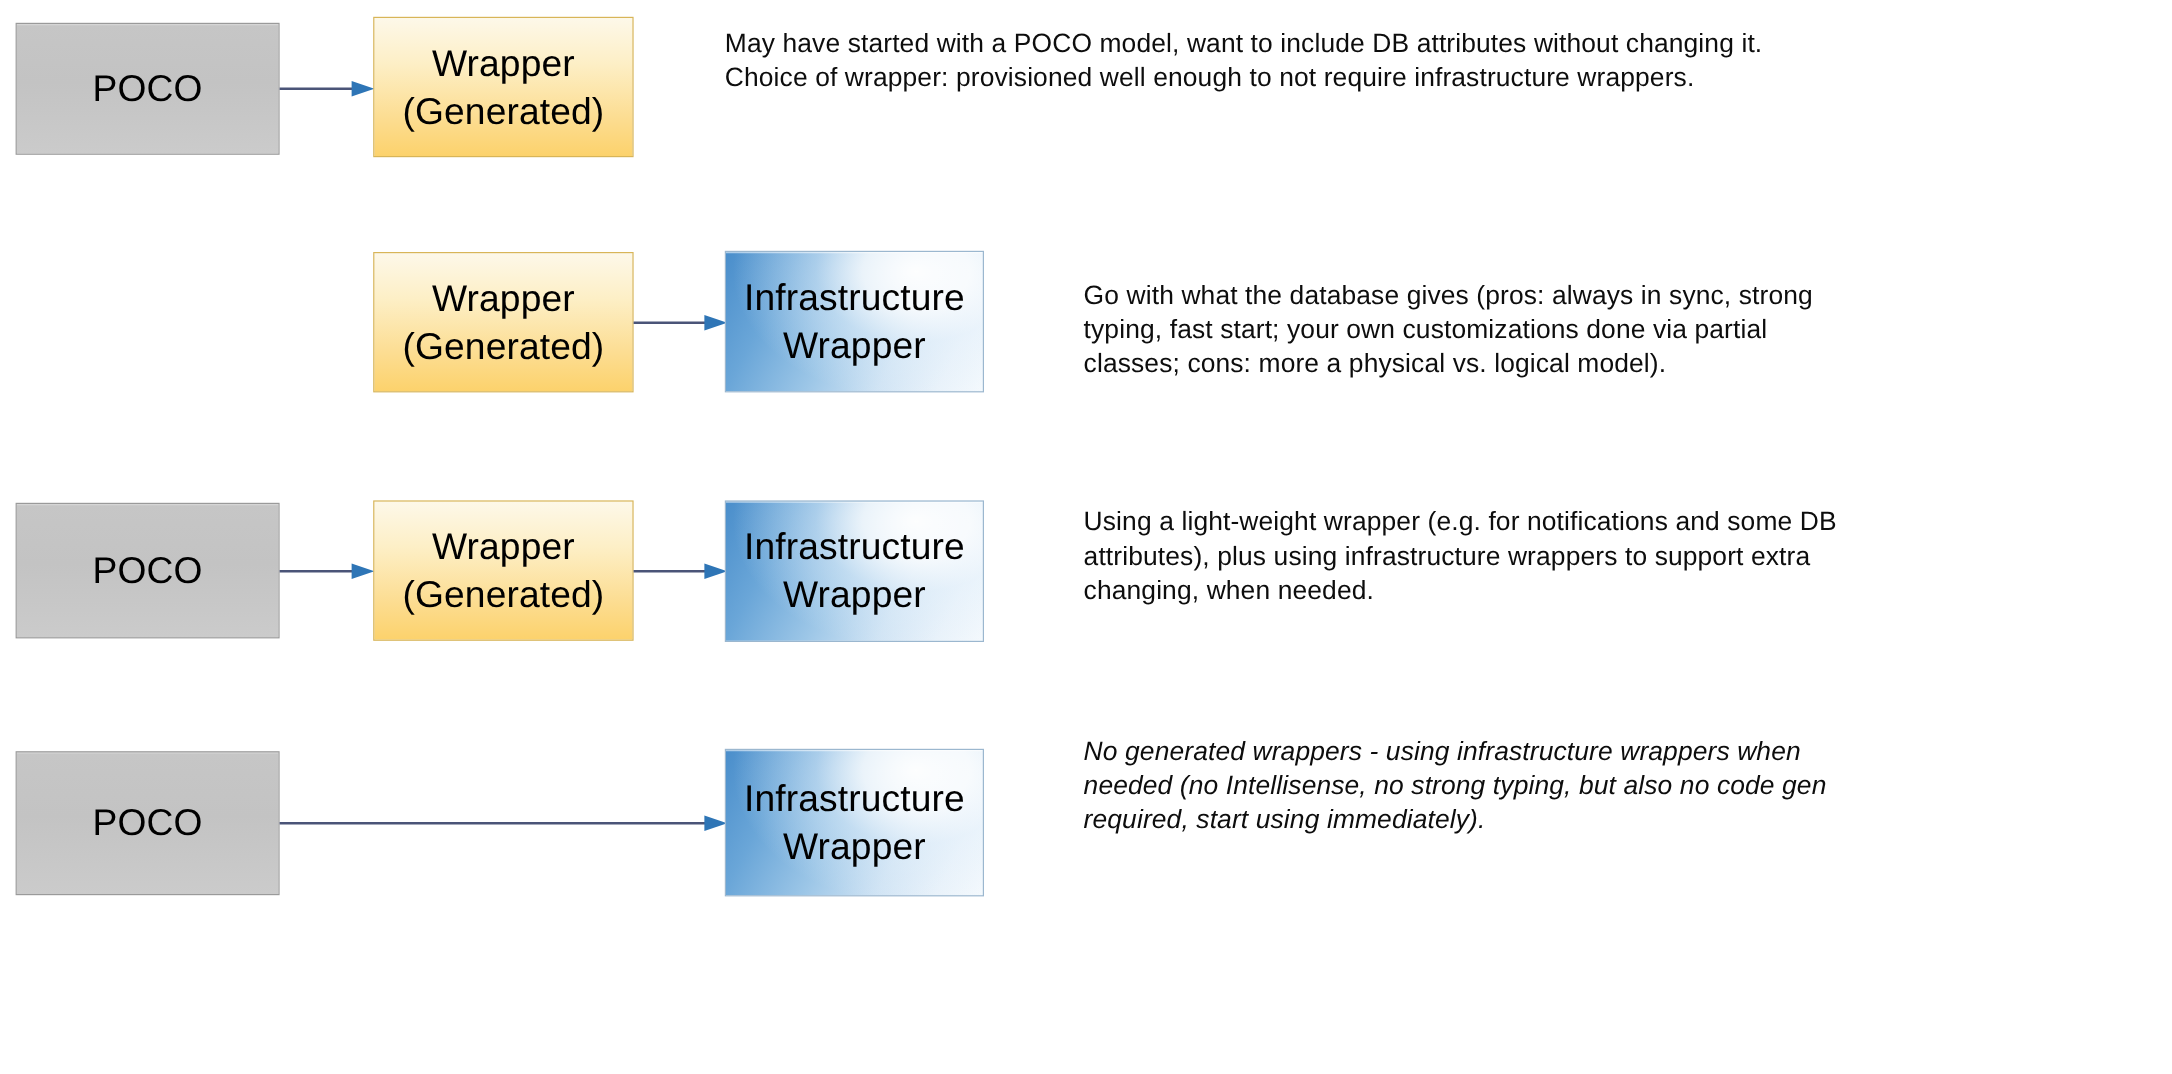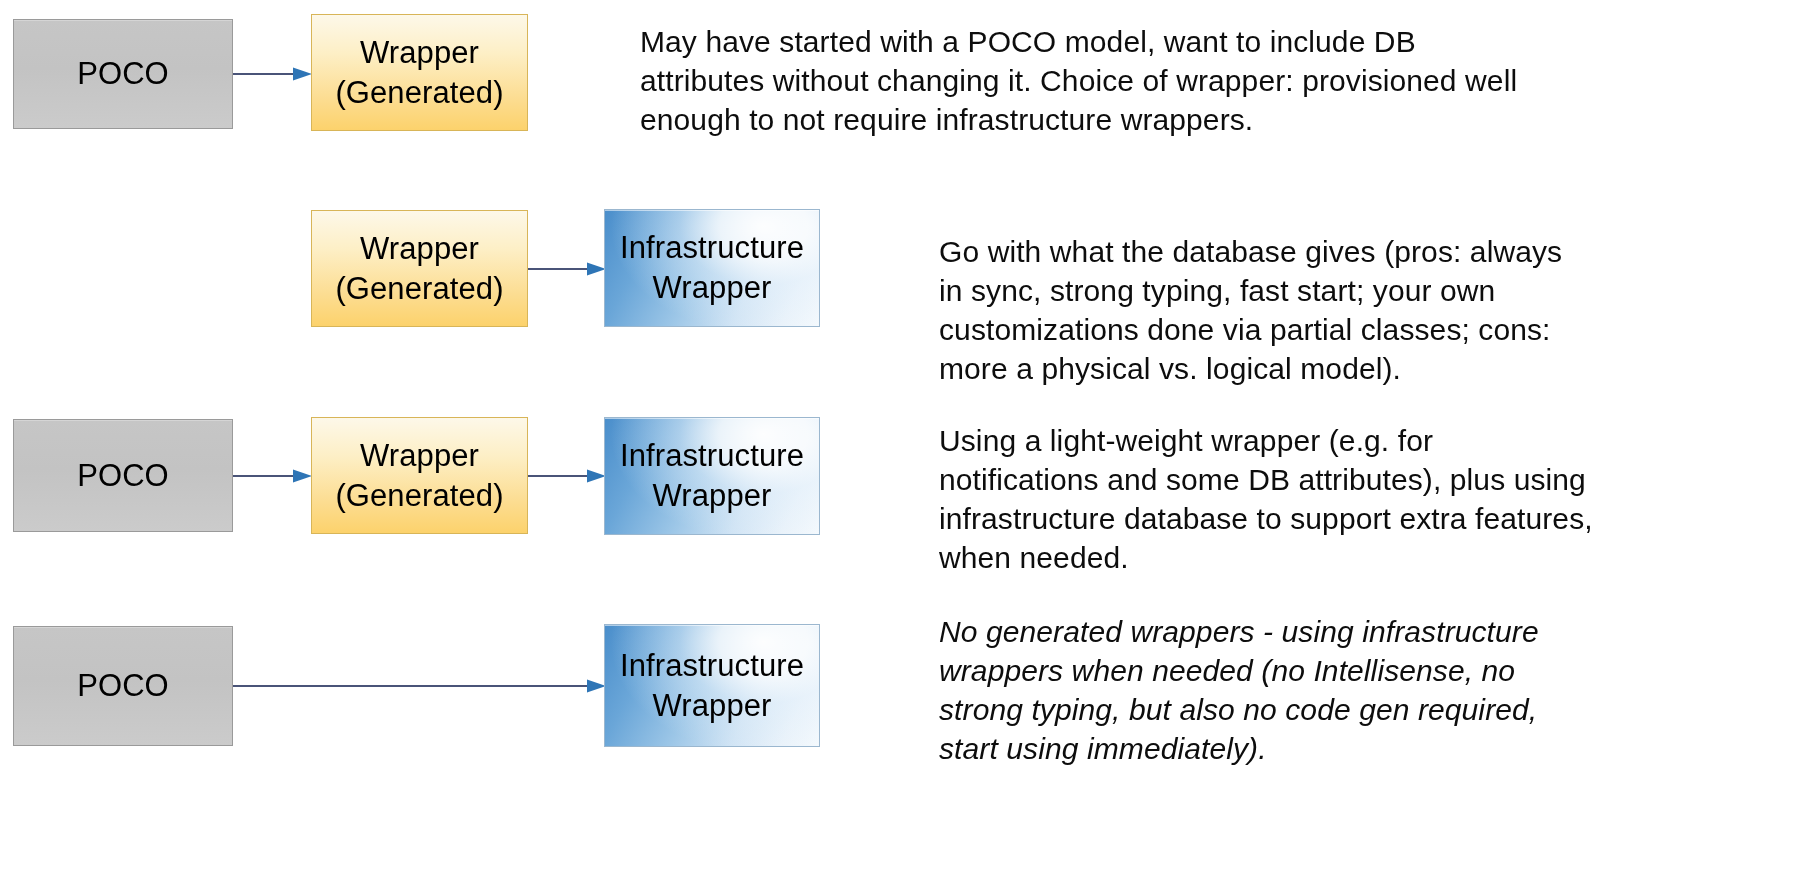--- a/index.html
+++ b/index.html
@@ -71,26 +71,25 @@
   .connector {
     position: absolute;
     height: 22px;
     display: block;
   }
   .connector svg { display: block; overflow: visible; }
 
   
   .desc {
     position: absolute;
-    font-size: 30px;
+    font-size: 22px;
     line-height: 1.30;
     color: #0d0d0d;
     letter-spacing: 0.1px;
     white-space: pre-line;
-    margin-left: 36px;
   }
 </style>
 </head>
 <body>
 
 <div id="canvas">
 
   <div class="node gray" style="left:13px; top:19px; width:220px; height:110px;">
     <span class="line">POCO</span>
   </div>
@@ -149,21 +148,21 @@
       <line x1="0" y1="11" x2="61" y2="11" stroke="#4a5478" stroke-width="2.2"></line>
       <polygon points="59,4.5 78,11 59,17.5" fill="#2e75b6"></polygon>
     </svg>
   </div>
 
   <div class="node blue" style="left:604px; top:417px; width:216px; height:118px;">
     <span class="line">Infrastructure
 Wrapper</span>
   </div>
 
-  <div class="desc" style="left:903px; top:421px; width:655px;">Using a light-weight wrapper (e.g. for notifications and some DB attributes), plus using infrastructure database to support extra features, when needed.</div>
+  <div class="desc" style="left:903px; top:421px; width:655px;">Using a light-weight wrapper (e.g. for notifications and some DB attributes), plus using infrastructure wrappers to support extra changing, when needed.</div>
 
   <div class="node gray" style="left:13px; top:626px; width:220px; height:120px;">
     <span class="line">POCO</span>
   </div>
 
   <div class="connector" style="left:233px; top:675px; width:373px;">
     <svg width="373" height="22" viewBox="0 0 373 22">
       <line x1="0" y1="11" x2="356" y2="11" stroke="#4a5478" stroke-width="2.2"></line>
       <polygon points="354,4.5 373,11 354,17.5" fill="#2e75b6"></polygon>
     </svg>

